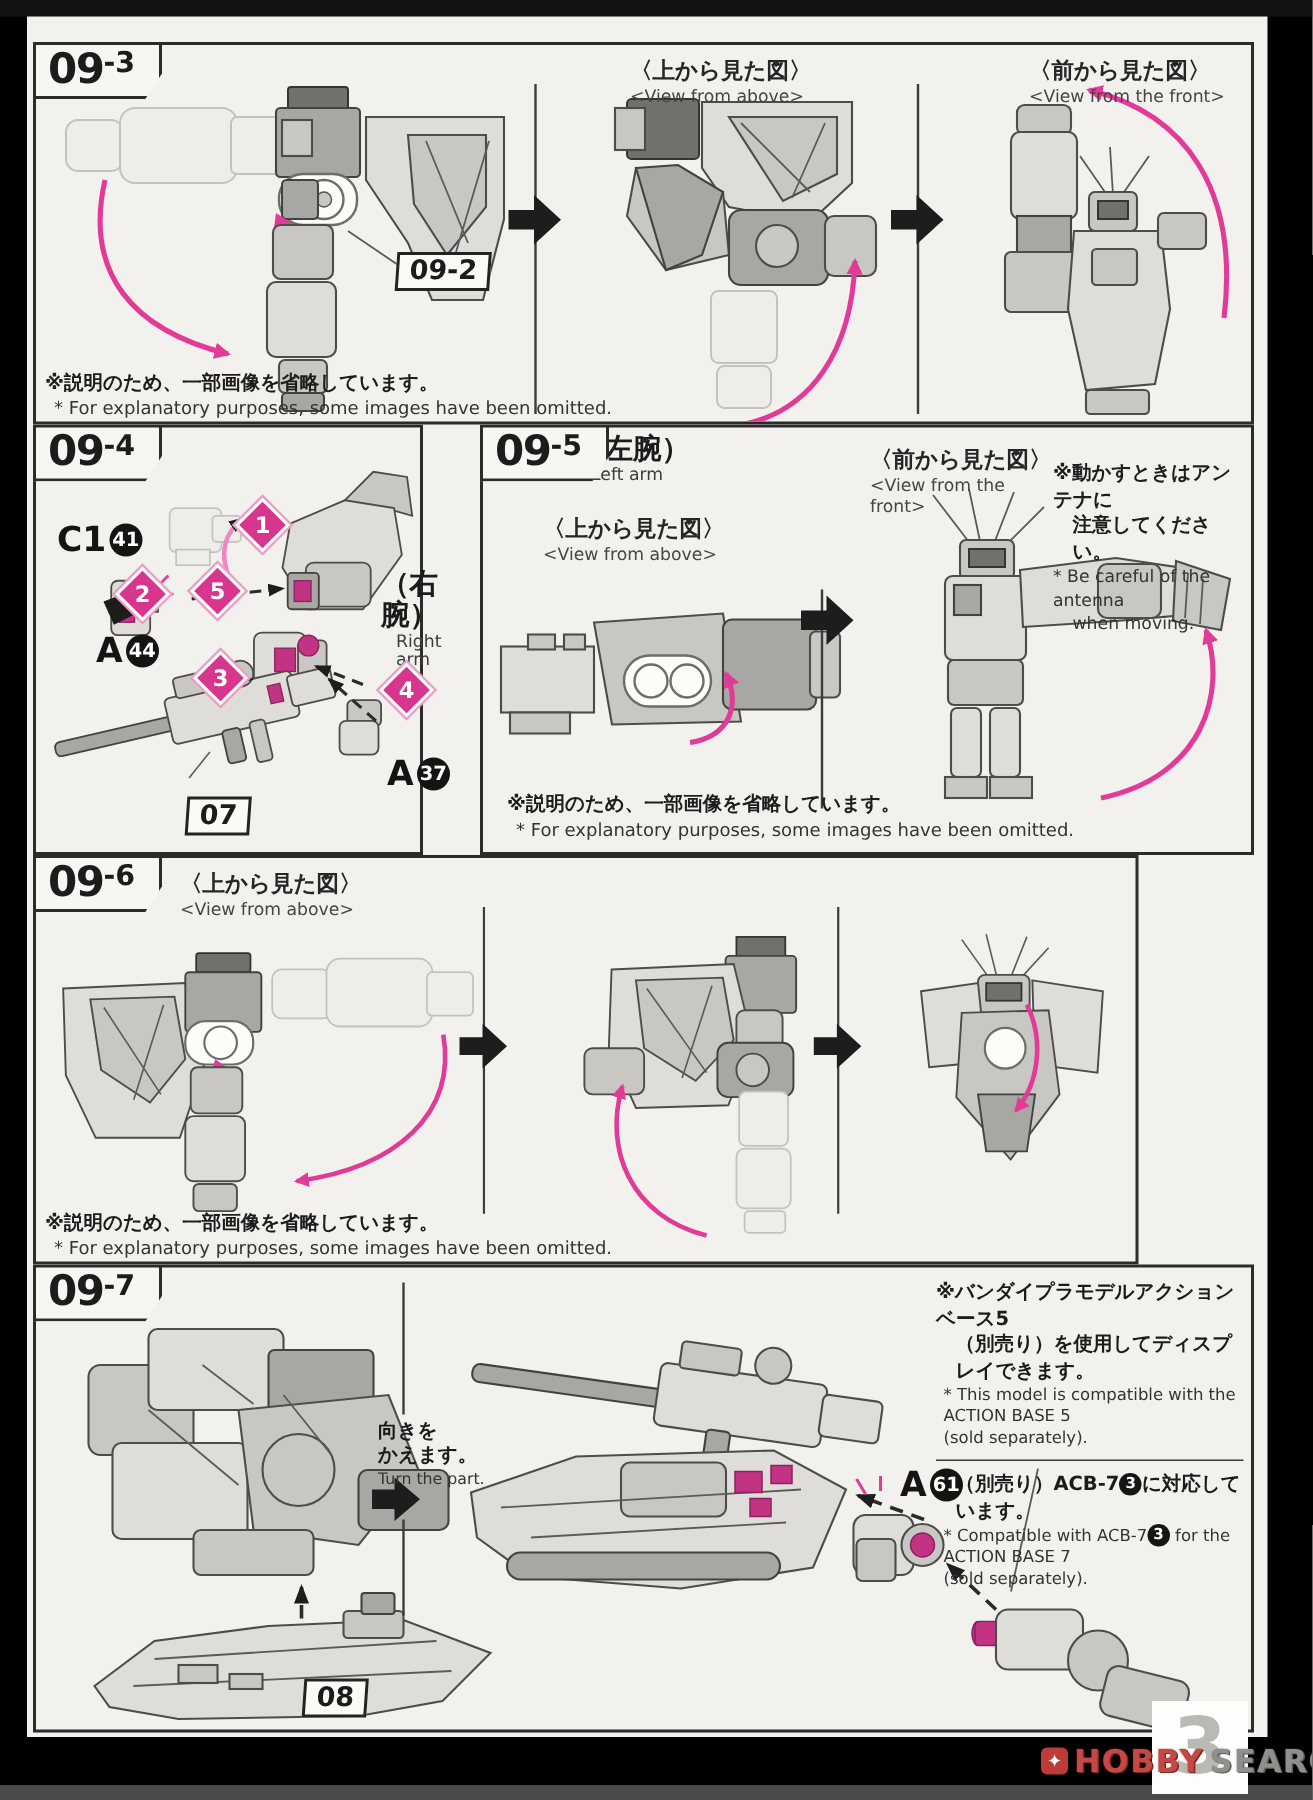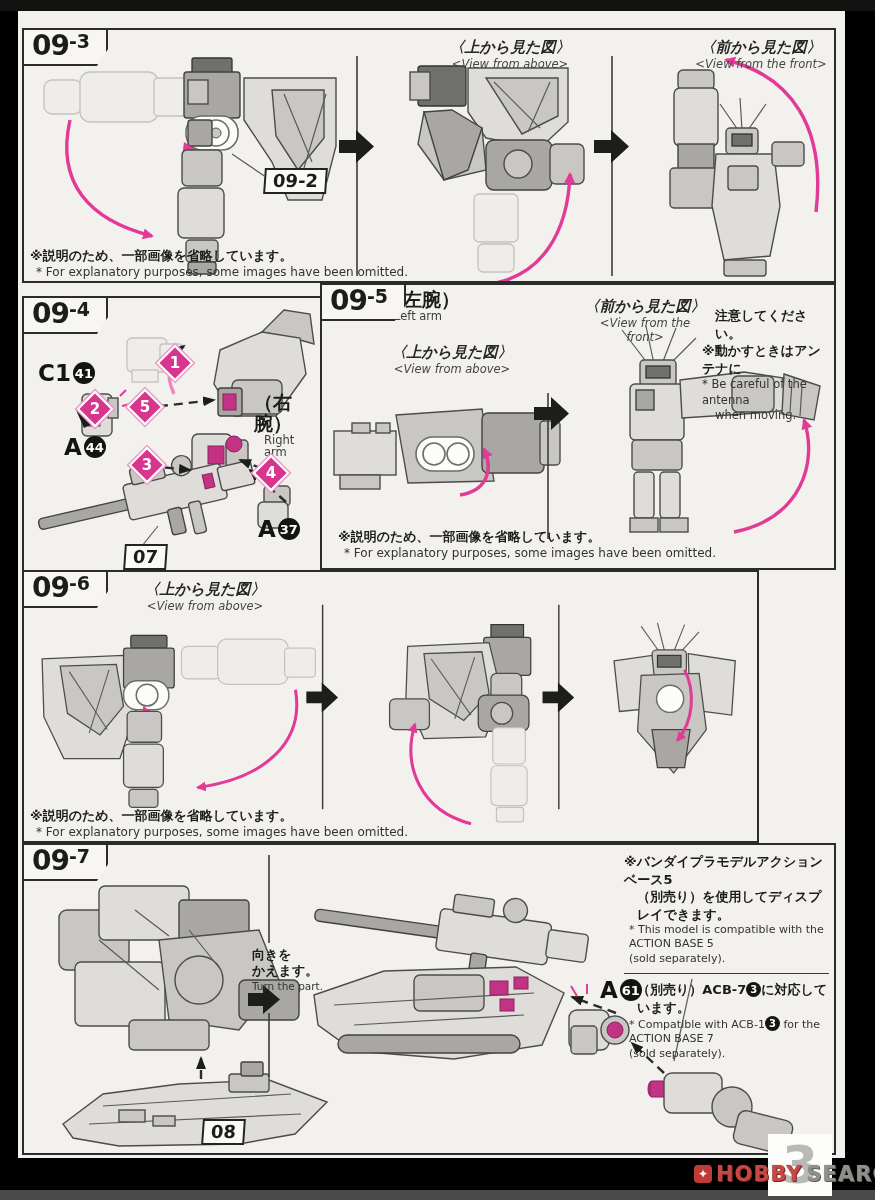--- a/index.html
+++ b/index.html
@@ -3,31 +3,31 @@
 <meta charset="utf-8">
 <style>
   html,body{margin:0;padding:0;background:#6e6e6c;}
   #root{position:relative;width:875px;height:1200px;background:#000000;overflow:hidden;
         font-family:"DejaVu Sans","Liberation Sans",sans-serif;color:#1c1c1a;}
   .topbar{position:absolute;left:0;top:0;width:875px;height:11px;background:#121210;}
   .botbar{position:absolute;left:0;top:1190px;width:875px;height:10px;background:#4a4a48;}
   .paper{position:absolute;left:18px;top:11px;width:827px;height:1147px;background:#f2f1ee;}
   .section{position:absolute;border:2px solid #2b2b29;background:#f2f1ee;box-sizing:border-box;}
   #sec1{left:22px;top:28px;width:814px;height:255px;}
-  #sec2{left:22px;top:296px;width:300px;height:287px;}
+  #sec2{left:22px;top:283px;width:260px;height:287px;}
   #sec3{left:320px;top:283px;width:516px;height:287px;}
   #sec4{left:22px;top:570px;width:737px;height:273px;}
   #sec5{left:22px;top:843px;width:814px;height:312px;}
   .art{position:absolute;left:0;top:0;width:100%;height:100%;}
   .tab{position:absolute;left:-2px;top:-2px;background:#f7f6f3;border:2px solid #2b2b29;
        padding:2px 16px 4px 8px;line-height:1;white-space:nowrap;z-index:5;
        clip-path:polygon(0 0,100% 0,100% 55%,87% 100%,0 100%);}
   .tab .big{font-size:28px;font-weight:bold;letter-spacing:-1px;}
   .tab .suf{font-size:19px;font-weight:bold;vertical-align:7px;}
-  .cap{position:absolute;text-align:center;line-height:1.25;z-index:4;font-style:italic;}
+  .cap{position:absolute;text-align:left;line-height:1.25;z-index:4;}
   .cap .jp{display:block;font-size:15px;font-weight:bold;color:#262624;}
   .cap .en{display:block;font-size:11.5px;color:#454543;}
   .fnote{position:absolute;line-height:1.3;z-index:4;}
   .fnote .jp{display:block;font-size:13px;font-weight:bold;color:#1d1d1b;}
   .fnote .en{display:block;font-size:12px;color:#333331;padding-left:6px;}
   .pbox{position:absolute;background:#fbfaf7;border:2px solid #232321;font-weight:bold;
         font-size:18px;line-height:22px;padding:0 7px;transform:skewX(-4deg);z-index:4;white-space:nowrap;}
   .gate{position:absolute;display:flex;align-items:center;font-weight:bold;font-size:23px;
         color:#141412;z-index:4;}
   .gnum{width:22px;height:22px;border-radius:50%;background:#141412;color:#fff;font-size:13px;
@@ -318,22 +318,22 @@
     </div>
     <div class="cap" style="left:40px;top:58px;width:180px;">
       <span class="jp">〈上から見た図〉</span>
       <span class="en">&lt;View from above&gt;</span>
     </div>
     <div class="cap" style="left:258px;top:12px;width:130px;">
       <span class="jp">〈前から見た図〉</span>
       <span class="en">&lt;View from the front&gt;</span>
     </div>
     <div class="warn" style="left:380px;top:22px;width:128px;">
+      <span class="jp">※動かすときはアンテナに</span>
       <span class="jp ind">注意してください。</span>
-      <span class="jp">※動かすときはアンテナに</span>
       <span class="en">* Be careful of the antenna</span>
       <span class="en ind">when moving.</span>
     </div>
     <div class="fnote" style="left:16px;top:244px;">
       <span class="jp">※説明のため、一部画像を省略しています。</span>
       <span class="en">* For explanatory purposes, some images have been omitted.</span>
     </div>
   </div>
 
   <div class="section" id="sec4">
@@ -503,21 +503,21 @@
       <span>A</span>
       <span class="gnum">61</span>
     </div>
     <div class="bnote" style="left:600px;top:8px;">
       <span class="jp">※バンダイプラモデルアクションベース5</span>
       <span class="jp ind">（別売り）を使用してディスプレイできます。</span>
       <span class="en">* This model is compatible with the ACTION BASE 5</span>
       <span class="en">(sold separately).</span>
       <hr>
       <span class="jp ind"><span>（別売り）ACB-7</span><span class="bc">3</span><span>に対応しています。</span></span>
-      <span class="en"><span>* Compatible with ACB-1</span><span class="bc">3</span><span> for the ACTION BASE 7</span></span>
+      <span class="en"><span>* Compatible with ACB-7</span><span class="bc">3</span><span> for the ACTION BASE 7</span></span>
       <span class="en">(sold separately).</span>
     </div>
   </div>
 
   <div class="pagebox">
     <span>3</span>
   </div>
   <div class="wmark">
     <span class="wicon">✦</span>
     <span class="whobby">HOBBY</span>

